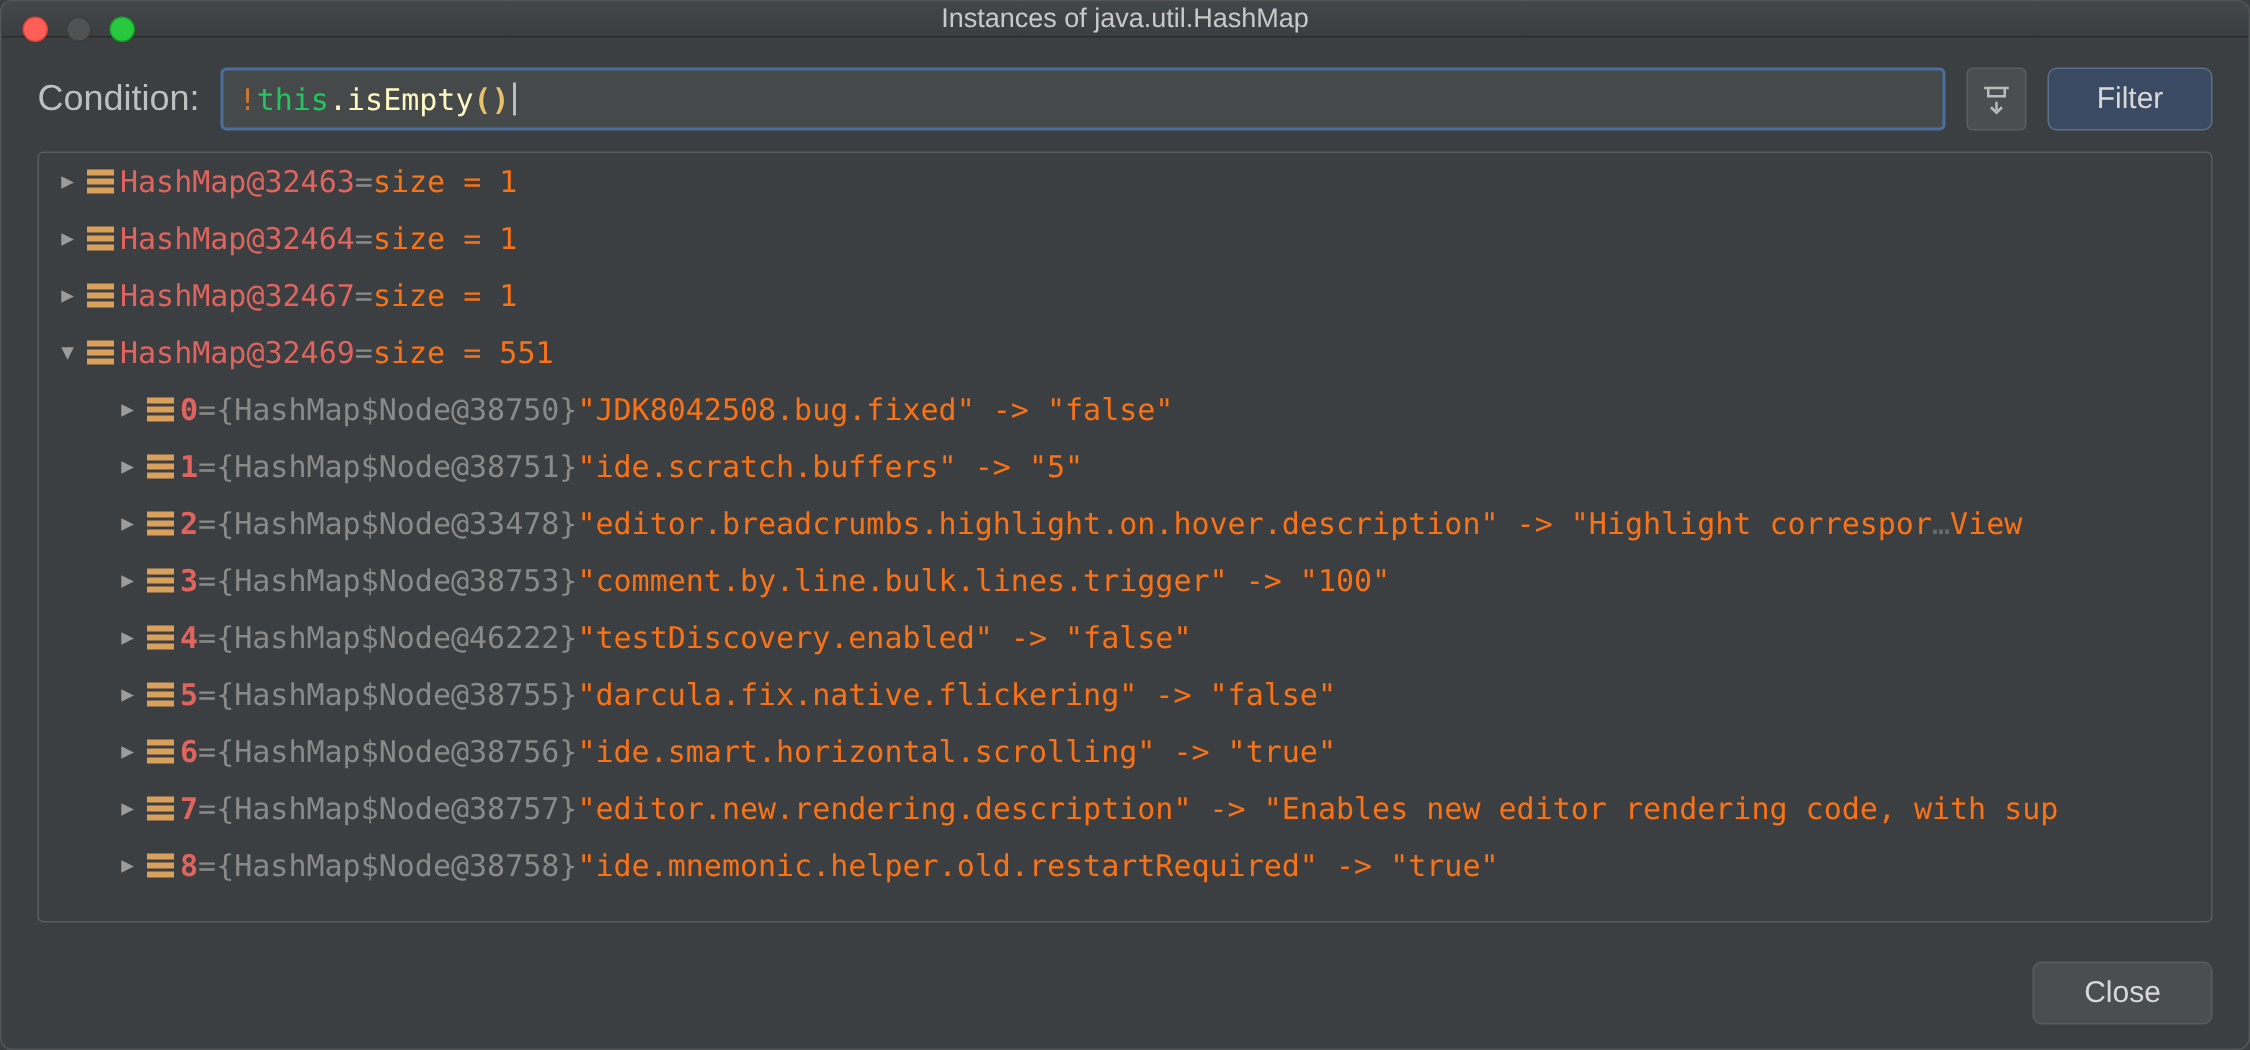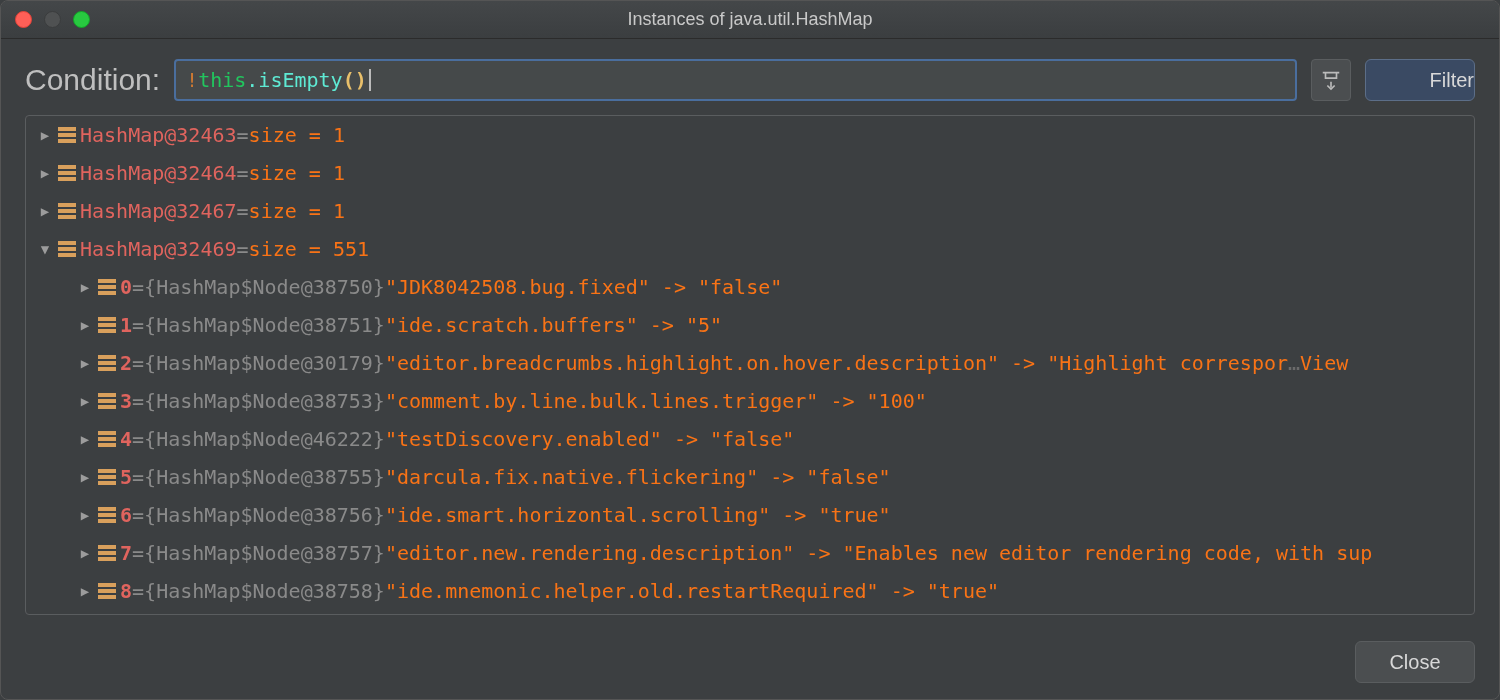--- a/index.html
+++ b/index.html
@@ -1,35 +1,35 @@
 <!DOCTYPE html>
 <html><head>
 <meta charset="utf-8">
 <style>
   * { box-sizing: border-box; margin:0; padding:0; }
   html,body { width:1500px; height:700px; font-family: -apple-system, "Helvetica Neue", Arial, sans-serif; background:#3c3f41; overflow:hidden; }
   .window-frame { width:1500px; height:700px; background:#3c3f41; border:1px solid #555; border-radius:8px; overflow:hidden; display:flex; flex-direction:column; }
-  .titlebar { height:38px; background:linear-gradient(#444749,#3b3e40); display:flex; align-items:center; position:relative; border-bottom:1px solid #2b2b2b; }
+  .titlebar { height:24px; background:linear-gradient(#444749,#3b3e40); display:flex; align-items:center; position:relative; border-bottom:1px solid #2b2b2b; }
   .traffic-lights { display:flex; gap:12px; position:absolute; left:14px; top:10px; }
   .tl { width:17px; height:17px; border-radius:50%; }
   .tl.red{background:#ff5f57;border:1px solid #e24238;}
   .tl.yel{background:#4f5152;border:1px solid #3a3c3d;}
   .tl.grn{background:#28c940;border:1px solid #12a528;}
   .titlebar-title { position:absolute; left:0; right:0; text-align:center; color:#c9c9c9; font-size:18px; }
   .toolbar { display:flex; align-items:center; gap:14px; padding:20px 24px 14px 24px; }
-  .label-cond { color:#bfbfbf; font-size:30px; }
+  .label-cond { color:#bfbfbf; font-size:24px; }
   .cond-input-wrap { flex:1; display:flex; align-items:center; background:#45494a; border:2px solid #4a6e9e; border-radius:4px; height:42px; padding:0 10px; font-family: "Menlo","Consolas",monospace; font-size:20px; }
   .cond-input-wrap .op { color:#cc7832; }
   .cond-input-wrap .kw { color:#22c55e; }
-  .cond-input-wrap .txt { color:#5eead4; }
+  .cond-input-wrap .txt { color:#fef9c3; }
   .cond-input-wrap .paren { color:#e8bf6a; font-weight:bold; }
   .caret { width:2px; height:22px; background:#bbb; margin-left:2px; }
   .hist-btn{ width:40px; height:42px; border:1px solid #5a5d5f; border-radius:4px; background:#4b4e50; display:flex; align-items:center; justify-content:center; color:#bbb; }
   .hist-btn svg{width:22px;height:22px;stroke:#bbb;fill:none;stroke-width:1.8;}
-  .filter-btn{ width:110px; height:42px; border:1px solid #5c6e88; border-radius:6px; background:#3a4a63; color:#d8d8d8; font-size:20px; display:flex; align-items:center; justify-content:flex-end; }
+  .filter-btn{ width:110px; height:42px; border:1px solid #5c6e88; border-radius:6px; background:#3a4a63; color:#d8d8d8; font-size:20px; display:flex; align-items:center; justify-content:center; }
   .tree-area { flex:1; margin:0 24px 10px 24px; border:1px solid #5a5d5f; border-radius:4px; background:#3c3f41; overflow:hidden; font-family:"Menlo","Consolas",monospace; font-size:20px; color:#bbb; position:relative; }
   .tree-row{ display:flex; align-items:center; height:38px; white-space:nowrap; }
   .indent0{ padding-left:8px; }
   .indent1{ padding-left:48px; }
   .arrow{ width:22px; display:inline-flex; justify-content:center; color:#9c9c9c; font-size:14px; }
   .obj-icon{ display:inline-flex; flex-direction:column; gap:2px; margin:0 4px 0 2px; }
   .obj-icon span{ width:18px; height:4px; background:#d9a05c; display:block; }
   .name{ color:#e0645e; }
   .idx{ color:#e0645e; font-weight:bold; }
   .grey{ color:#8a8a8a; }
@@ -144,21 +144,21 @@
       </div>
       <div class="tree-row indent1">
         <span class="arrow">▶</span>
         <span class="obj-icon">
           <span></span>
           <span></span>
           <span></span>
         </span>
         <span class="idx">2</span>
         <span class="grey"> = </span>
-        <span class="grey">{HashMap$Node@30179}</span>
+        <span class="grey">{HashMap$Node@33478}</span>
         <span class="val"> "editor.breadcrumbs.highlight.on.hover.description" -&gt; "Highlight correspor</span>
         <span class="ell">…</span>
         <span class="viewlink"> View</span>
       </div>
       <div class="tree-row indent1">
         <span class="arrow">▶</span>
         <span class="obj-icon">
           <span></span>
           <span></span>
           <span></span>

